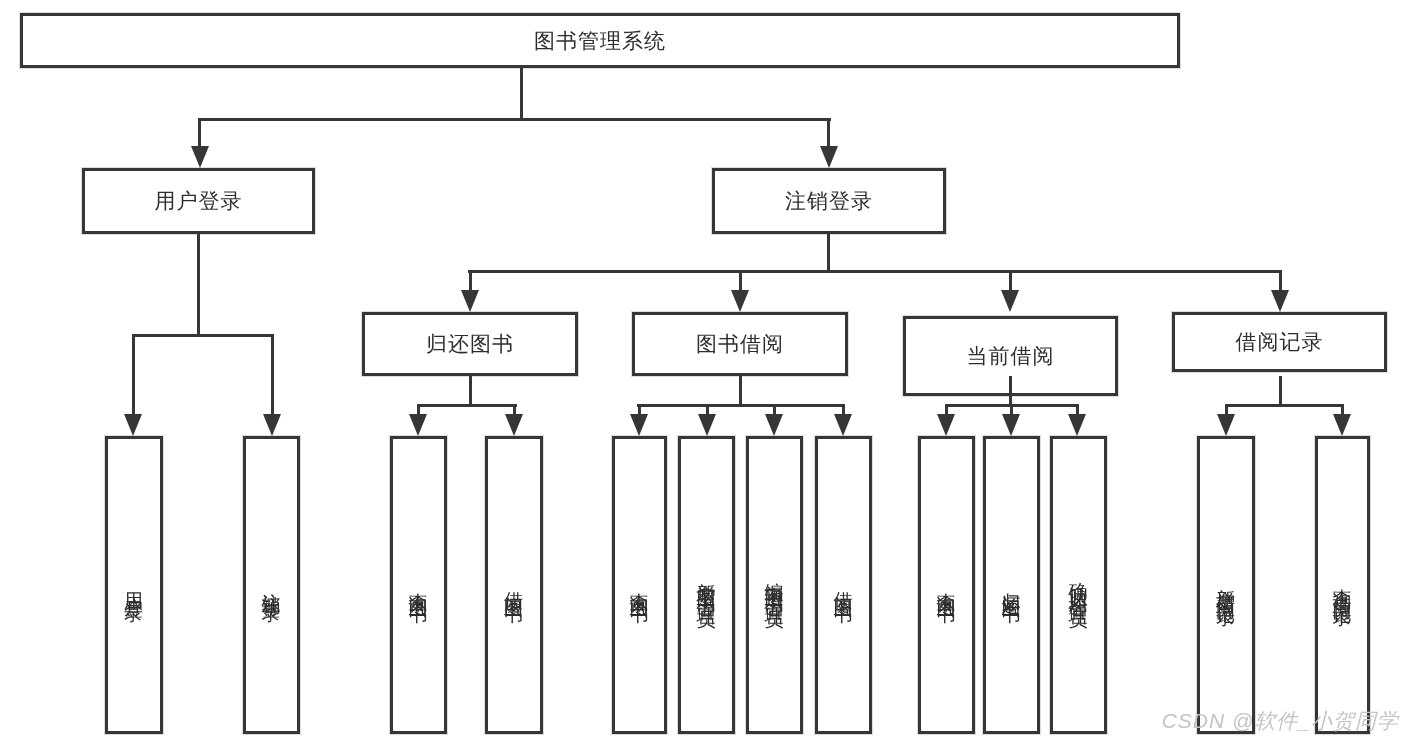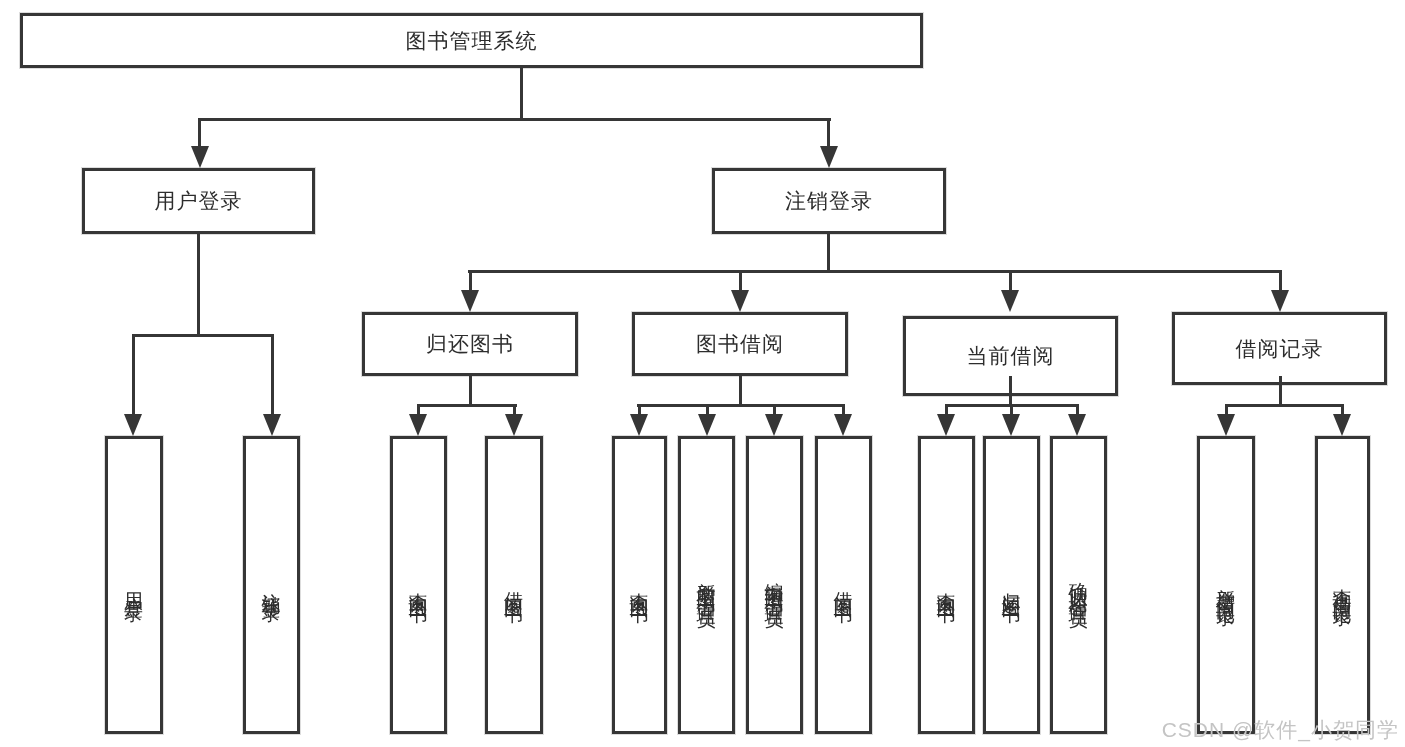--- a/index.html
+++ b/index.html
@@ -21,40 +21,40 @@
   }
   .vl{position:absolute;width:3px;background:#363636;}
   .hl{position:absolute;height:3px;background:#363636;}
   .arrow{
     position:absolute;width:0;height:0;
     border-left:9px solid transparent;
     border-right:9px solid transparent;
     border-top:22px solid #363636;
   }
   .watermark{
-    position:absolute;right:6px;bottom:3px;z-index:10;
-    font-size:21px;color:#c4c4c4;letter-spacing:1px;white-space:nowrap;
+    position:absolute;right:6px;bottom:12px;z-index:10;
+    font-size:21px;color:#c4c4c4;letter-spacing:1px;white-space:nowrap;font-style:italic;
   }
 </style>
 </head>
 <body>
 
-<div class="node" style="left:20px;top:13px;width:903px;height:55px;">图书管理系统</div>
+<div class="node" style="left:20px;top:13px;width:1160px;height:55px;">图书管理系统</div>
 
 <div class="node" style="left:82px;top:168px;width:233px;height:66px;">用户登录</div>
 
 <div class="node" style="left:712px;top:168px;width:234px;height:66px;">注销登录</div>
 
 <div class="node" style="left:362px;top:312px;width:216px;height:64px;">归还图书</div>
 
 <div class="node" style="left:632px;top:312px;width:216px;height:64px;">图书借阅</div>
 
 <div class="node" style="left:903px;top:316px;width:215px;height:80px;">当前借阅</div>
 
-<div class="node" style="left:1172px;top:312px;width:215px;height:73px;">借阅记录</div>
+<div class="node" style="left:1172px;top:312px;width:215px;height:60px;">借阅记录</div>
 
 <div class="node vert" style="left:105px;top:436px;width:58px;height:298px;">用户登录</div>
 
 <div class="node vert" style="left:243px;top:436px;width:57px;height:298px;">注销登录</div>
 
 <div class="node vert" style="left:390px;top:436px;width:57px;height:298px;">查询图书</div>
 
 <div class="node vert" style="left:485px;top:436px;width:58px;height:298px;">借阅图书</div>
 
 <div class="node vert" style="left:612px;top:436px;width:55px;height:298px;">查询图书</div>

